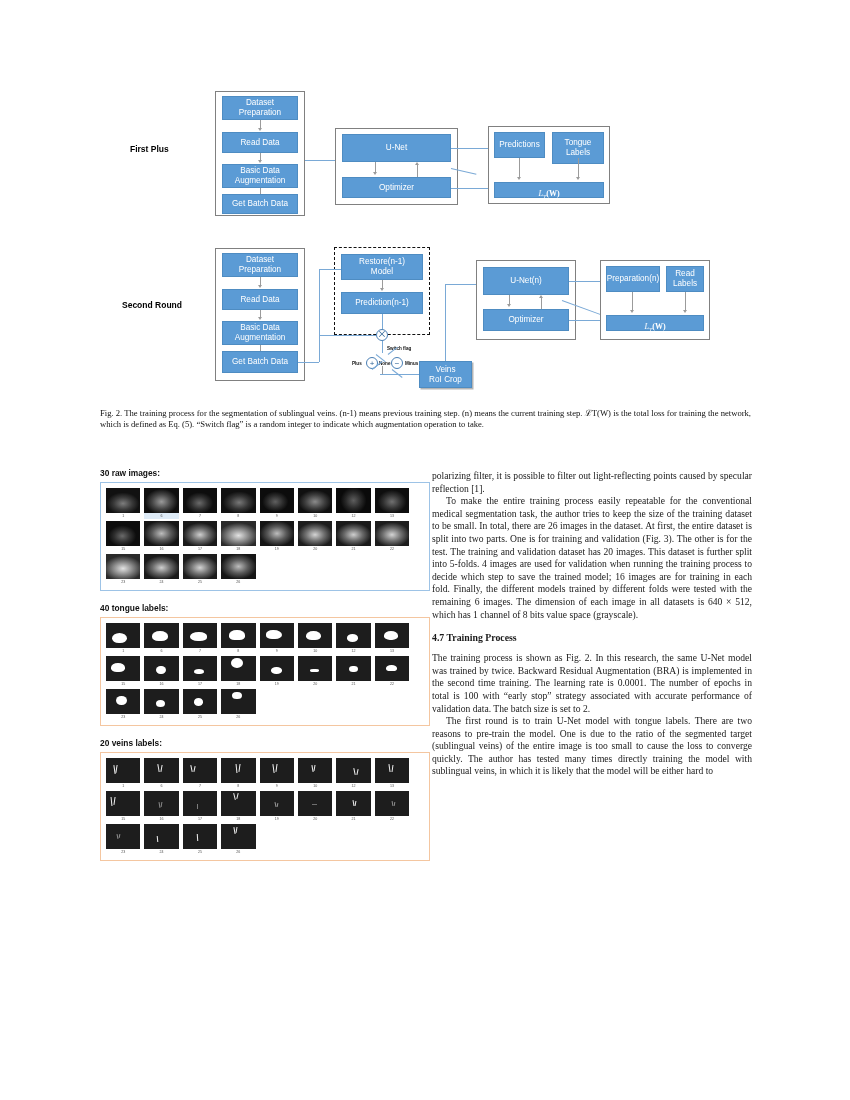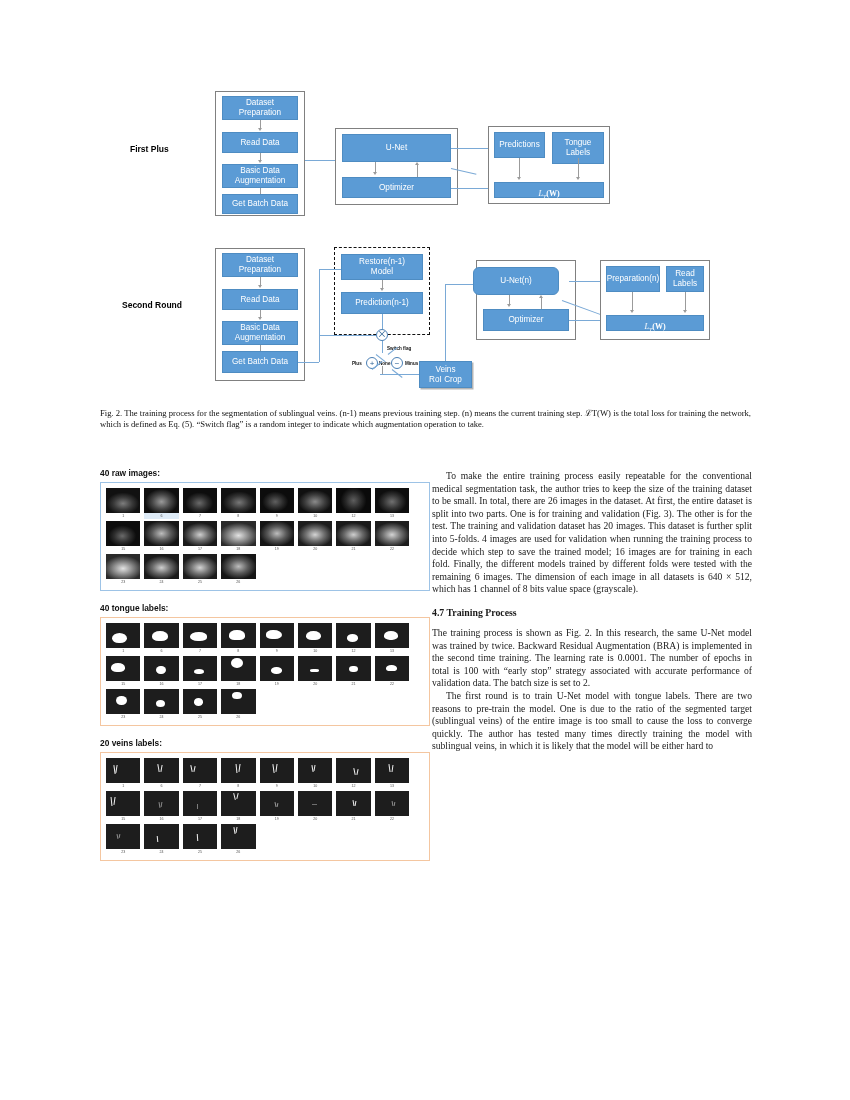--- a/index.html
+++ b/index.html
@@ -262,21 +262,21 @@
     <div class="conn h" style="left:272px; top:291px; width:13px; transform:rotate(-38deg); transform-origin:left center;"></div>
     <div class="conn h" style="left:292px; top:291px; width:13px; transform:rotate(38deg); transform-origin:left center;"></div>
     <div class="conn h" style="left:280px; top:296px; width:39px;"></div>
 
     <div class="bbox shadow" style="left:319px; top:283px; width:53px; height:27px;">Veins
 RoI Crop</div>
     <div class="conn v" style="left:345px; top:206px; height:77px;"></div>
     <div class="conn h" style="left:345px; top:206px; width:31px;"></div>
 
     <div class="group-box" style="left:376px; top:182px; width:100px; height:80px;"></div>
-    <div class="bbox" style="left:373px; top:189px; width:86px; height:28px;border-radius:6px;">U-Net(n)</div>
+    <div class="bbox" style="left:383px; top:189px; width:86px; height:28px;">U-Net(n)</div>
     <div class="bbox" style="left:383px; top:231px; width:86px; height:22px;">Optimizer</div>
     <div class="conn v grey" style="left:409px; top:217px; height:10px;"></div>
     <div class="arrowhead down" style="left:406.5px; top:226px;"></div>
     <div class="conn v grey" style="left:441px; top:220px; height:11px;"></div>
     <div class="arrowhead up" style="left:438.5px; top:217px;"></div>
 
     <div class="conn h" style="left:469px; top:203px; width:31px;"></div>
     <div class="conn h" style="left:469px; top:242px; width:31px;"></div>
     <div class="conn h" style="left:462px; top:222px; width:42px; transform:rotate(20deg); transform-origin:left center;"></div>
 
@@ -292,21 +292,21 @@
       <span class="loss-math">
         <i>L</i><sub style="font-style:italic;font-size:6px;">T</sub><b style="font-size:8px;">(W)</b>
       </span>
     </div>
   </div>
 
   <div class="caption" id="fig2-caption">Fig. 2. The training process for the segmentation of sublingual veins. (n-1) means previous training step. (n) means the current training step.  ℒT(W) is the total loss for training the network, which is defined as Eq. (5). “Switch flag” is a random integer to indicate which augmentation operation to take.</div>
 
   <div class="column" id="left-col">
 
-    <div class="grid-title">40 raw images:</div>
+    <div class="grid-title">30 raw images:</div>
     <div class="grid-panel">
       <div class="grid-row">
         <div class="thumb-cell">
             <div class="thumb raw1"></div>
             <span class="thumb-num">1</span>
           </div>
         <div class="thumb-cell cell-selected">
             <div class="thumb raw2"></div>
             <span class="thumb-num">6</span>
           </div>
@@ -661,19 +661,20 @@
               <span class="vein" style="left:44%;top:12%;width:1.3px;height:6px;transform:rotate(10deg);"></span>
             </div>
             <span class="thumb-num">26</span>
           </div>
       </div>
     </div>
 
   </div>
 
   <div class="column" id="right-col">
+    <p class="body-p noindent">polarizing filter, it is possible to filter out light-reflecting points caused by specular reflection [1].</p>
     <p class="body-p">To make the entire training process easily repeatable for the conventional medical segmentation task, the author tries to keep the size of the training dataset to be small. In total, there are 26 images in the dataset. At first, the entire dataset is split into two parts. One is for training and validation (Fig. 3). The other is for the test. The training and validation dataset has 20 images.  This dataset is further split into 5-folds. 4 images are used for validation when running the training process to decide which step to save the trained model; 16 images are for training in each fold. Finally, the different models trained by different folds were tested with the remaining 6 images. The dimension of each image in all datasets is 640 × 512, which has 1 channel of 8 bits value space (grayscale).</p>
     <div class="sec-head">4.7 Training Process</div>
     <p class="body-p noindent">The training process is shown as Fig. 2.  In this research, the same U-Net model was trained by twice. Backward Residual Augmentation (BRA) is implemented in the second time training. The learning rate is 0.0001. The number of epochs in total is 100 with “early stop” strategy associated with accurate performance of validation data. The batch size is set to 2.</p>
     <p class="body-p">The first round is to train U-Net model with tongue labels. There are two reasons to pre-train the model. One is due to the ratio of the segmented target (sublingual veins) of the entire image is too small to cause the loss to converge quickly. The author has tested many times directly training the model with sublingual veins, in which it is likely that the model will be either hard to</p>
   </div>
 
 </div>
 
 </body></html>

